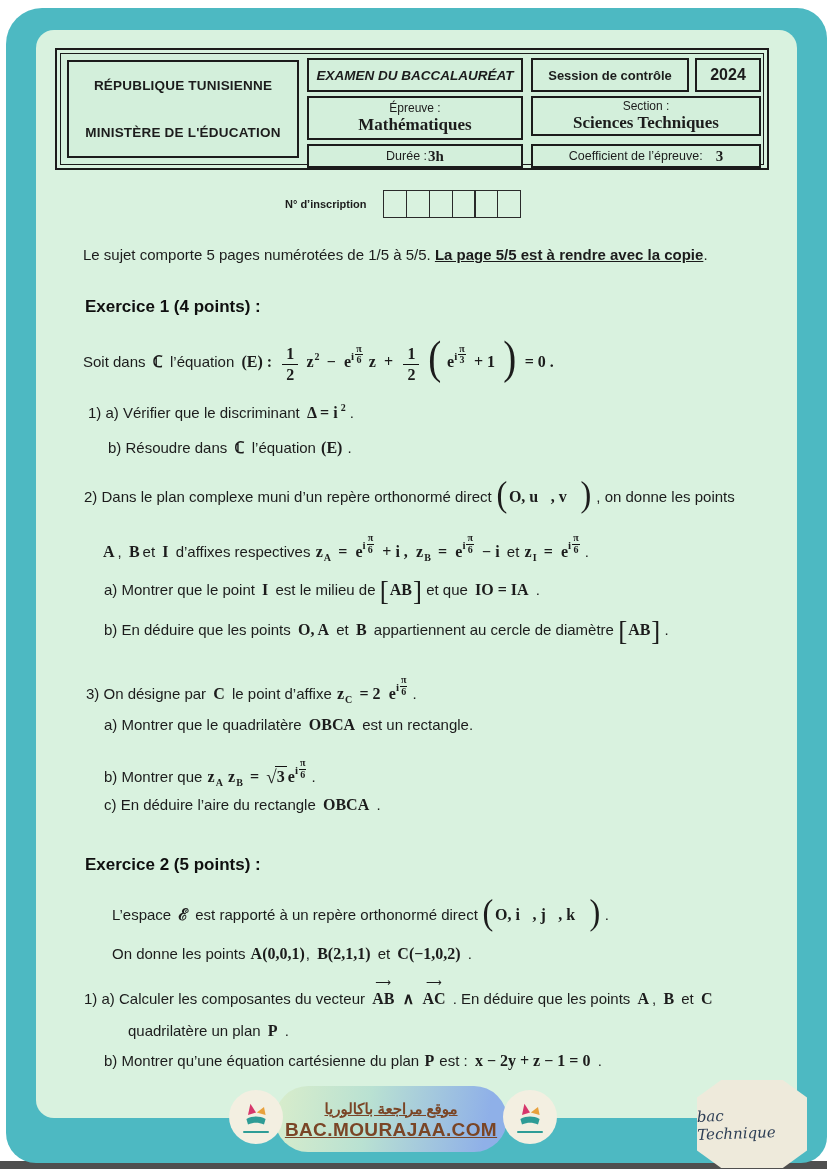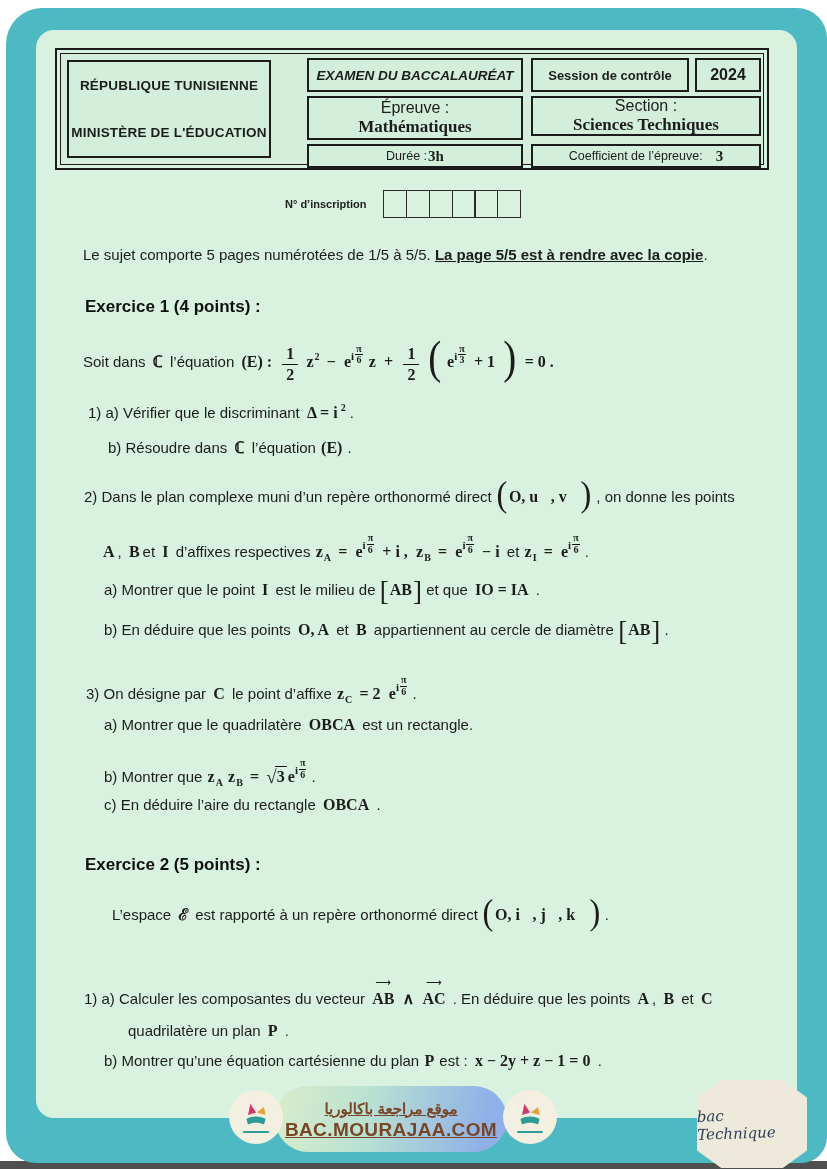--- a/index.html
+++ b/index.html
@@ -11,31 +11,31 @@
   .page{position:absolute;left:36px;top:30px;width:761px;height:1088px;background:#d9f2df;
         border-radius:18px;z-index:2;}
 
   
   .htable{position:absolute;left:19px;top:18px;width:714px;height:122px;
           border:2px solid #1b1b1b;padding:3px;box-sizing:border-box;}
   .htable-inner{position:relative;width:100%;height:100%;border:1px solid #1b1b1b;box-sizing:border-box;
           background:#d3efdb;}
   .hbox{position:absolute;border:2px solid #1b1b1b;box-sizing:border-box;display:flex;
         flex-direction:column;align-items:center;justify-content:center;background:#d3efdb;}
-  .authority{left:6px;top:6px;width:204px;height:98px;justify-content:space-around;}
+  .authority{left:6px;top:6px;width:232px;height:98px;justify-content:space-around;}
   .authority div{font-weight:700;font-size:13.5px;letter-spacing:.2px;}
   .exam{left:246px;top:4px;width:216px;height:34px;font-style:italic;}
   .exam div{font-weight:700;font-size:13.5px;}
   .session{left:470px;top:4px;width:158px;height:34px;}
   .session div{font-weight:700;font-size:13px;}
   .year{left:634px;top:4px;width:66px;height:34px;}
   .year div{font-weight:700;font-size:16px;}
   .epreuve{left:246px;top:42px;width:216px;height:44px;}
   .section{left:470px;top:42px;width:230px;height:40px;}
-  .small-label{font-size:16px;}
+  .small-label{font-size:12px;}
   .serif-big{font-family:"Liberation Serif", serif;font-weight:700;font-size:17px;}
   .duree{left:246px;top:90px;width:216px;height:24px;flex-direction:row;gap:1px;}
   .coef{left:470px;top:90px;width:230px;height:24px;flex-direction:row;gap:13px;}
   .inline-lab{font-size:12.5px;}
   .serif-val{font-family:"Liberation Serif", serif;font-weight:700;font-size:15px;}
 
   
   .insc{position:absolute;left:249px;top:160px;display:flex;align-items:center;}
   .insc-label{font-size:11px;font-weight:700;margin-right:18px;}
   .insc-boxes{display:flex;}
@@ -261,20 +261,28 @@
   <div class="line extitle" style="left:49px;top:825px;">Exercice 2 (5 points) :</div>
 
   <div class="line" style="left:76px;top:866px;">
     <span>L’espace</span>
     <span class="m">ℰ</span>
     <span>est rapporté à un repère orthonormé direct</span>
     <span class="bigp2">(</span><span class="mt">O, i⃗, j⃗, k⃗</span><span class="bigp2">)</span>
     <span>.</span>
   </div>
 
+  <div class="line" style="left:76px;top:915px;">
+    <span>On donne les points</span>
+    <span class="mt">A(0,0,1)</span><span>,</span>
+    <span class="m">B(2,1,1)</span>
+    <span>et</span>
+    <span class="m">C(−1,0,2)</span>
+    <span>.</span>
+  </div>
 
   <div class="line" style="left:48px;top:958px;">
     <span>1)  a) Calculer les composantes du vecteur</span>
     <span class="vec">AB</span>
     <span class="mt">∧</span>
     <span class="vec">AC</span>
     <span>. En déduire que les points</span>
     <span class="m">A</span><span>,</span>
     <span class="m">B</span>
     <span>et</span>

